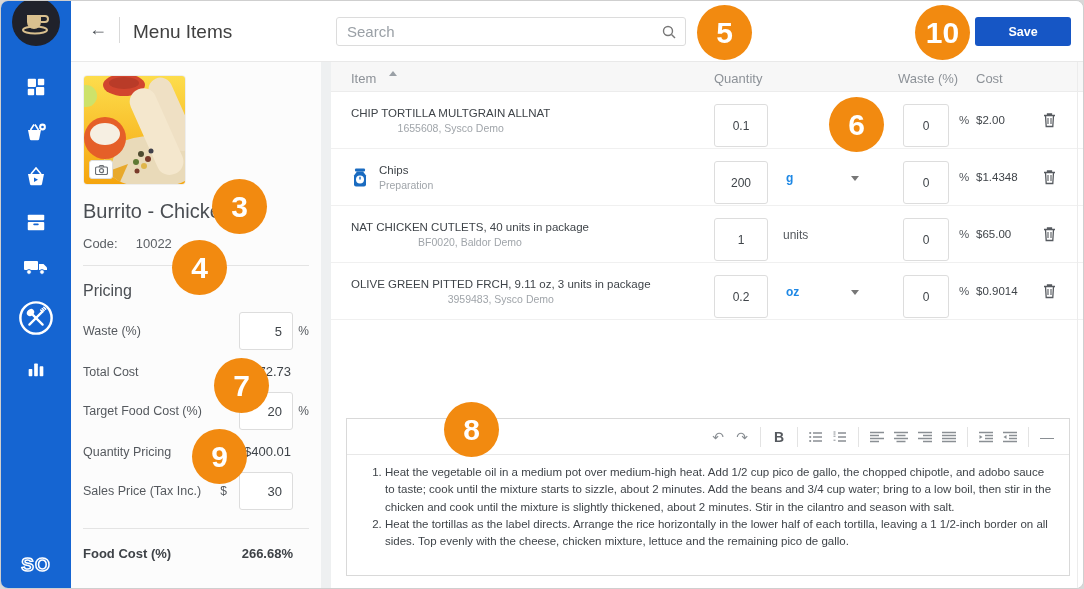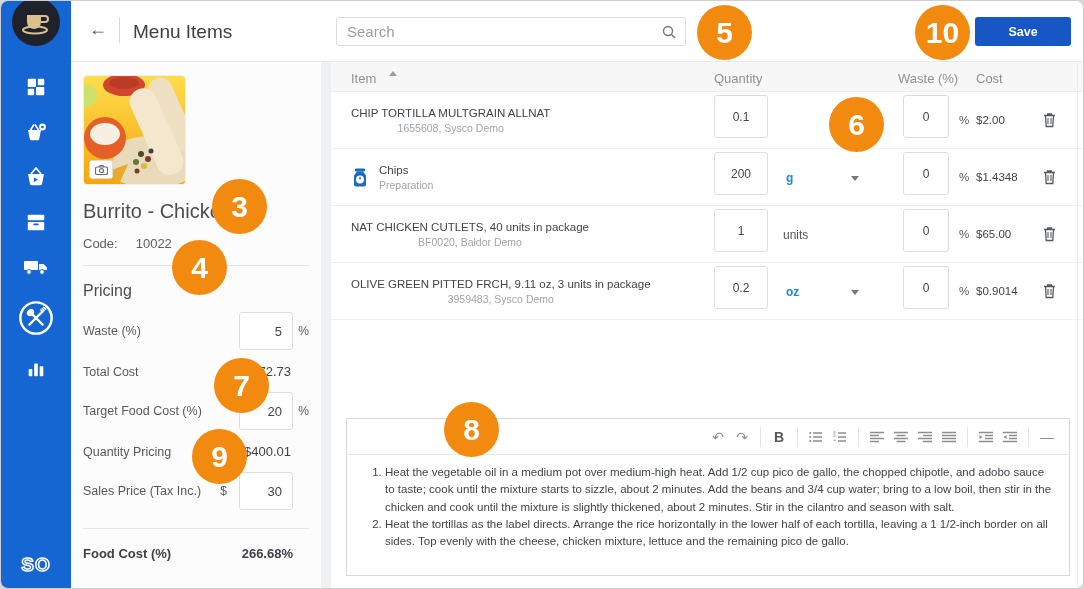--- a/index.html
+++ b/index.html
@@ -62,21 +62,21 @@
             font-size:13px; color:#8d9298; }
   .t-head span { position:absolute; top:9px; }
   .th-item { left:20px; } .th-qty { left:383px; } .th-waste { left:567px; } .th-cost { left:645px; }
   .sort-asc { position:absolute; left:58px; top:13px; width:0; height:0;
               border-left:4px solid transparent; border-right:4px solid transparent;
               border-bottom:5px solid #9aa0a6; cursor:pointer; }
   .ing-row { position:relative; height:57px; border-bottom:1px solid #f0f0f0; background:#fff; }
   .ing-name { position:absolute; left:20px; top:50%; transform:translateY(-50%); display:flex; align-items:center; gap:10px; }
   .nm { font-size:11.5px; color:#3f4449; }
   .sub { font-size:10.5px; color:#a0a5aa; margin-top:3px;text-align:center; }
-  .num-box { position:absolute; top:3px; width:54px; height:43px; border:1px solid #ddd; border-radius:3px;
+  .num-box { position:absolute; top:12px; width:54px; height:43px; border:1px solid #ddd; border-radius:3px;
              text-align:center; font-size:12px; color:#3f4449; background:#fff; outline:none;
              font-family:"Liberation Sans",sans-serif; }
   .qty-box { left:383px; } .waste-box { left:572px; width:46px; }
   .unit { position:absolute; left:455px; top:22px; font-size:12px; }
   .unit.blue { color:#1e88e5; font-weight:bold; }
   .unit.plain { color:#55595e; left:452px; }
   .caret { position:absolute; left:520px; top:27px; width:0; height:0; cursor:pointer;
            border-left:4px solid transparent; border-right:4px solid transparent; border-top:5px solid #777; }
   .pct { position:absolute; left:628px; top:22px; font-size:11.5px; color:#55595e; }
   .cost { position:absolute; left:645px; top:22px; font-size:11.5px; color:#3f4449; }

